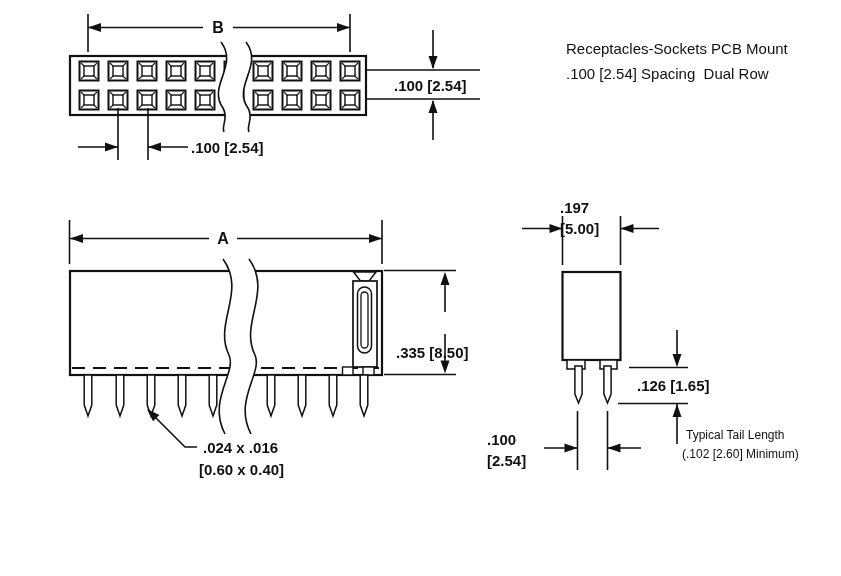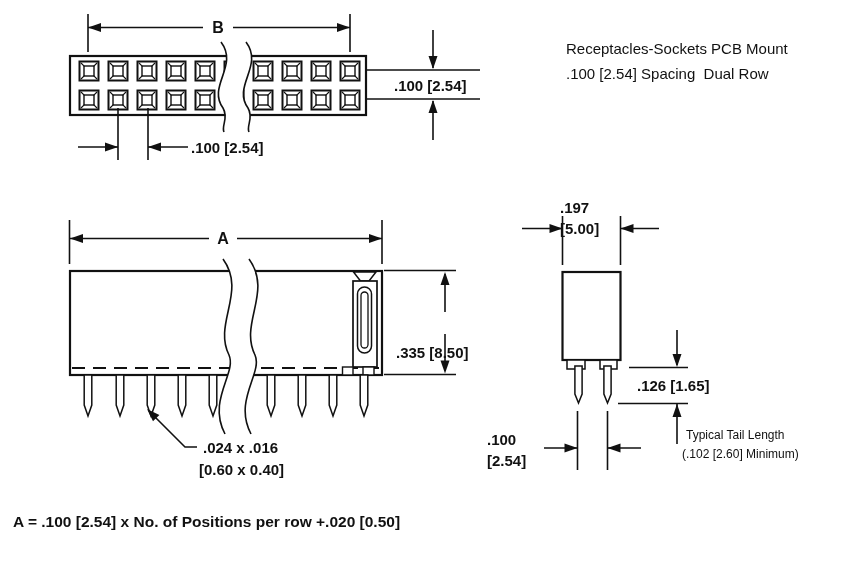--- a/index.html
+++ b/index.html
@@ -196,14 +196,13 @@
   <div class="txt dim" style="left:199px;top:461px;">[0.60 x 0.40]</div>
 
   <div class="txt dim ctr" style="left:560px;top:199px;width:64px;">.197</div>
   <div class="txt dim ctr" style="left:560px;top:220px;width:64px;">[5.00]</div>
   <div class="txt dim" style="left:637px;top:377px;">.126 [1.65]</div>
   <div class="txt dim ctr" style="left:487px;top:431px;width:56px;">.100</div>
   <div class="txt dim ctr" style="left:487px;top:452px;width:56px;">[2.54]</div>
   <div class="txt note" style="left:686px;top:429px;">Typical Tail Length</div>
   <div class="txt note" style="left:682px;top:448px;">(.102 [2.60] Minimum)</div>
 
-  <div class="txt formula" style="left:13px;top:513px;">A = .100 [2.54] x No. of Positions per row +.020 [0.50]</div>
 </div>
 
 </body></html>

